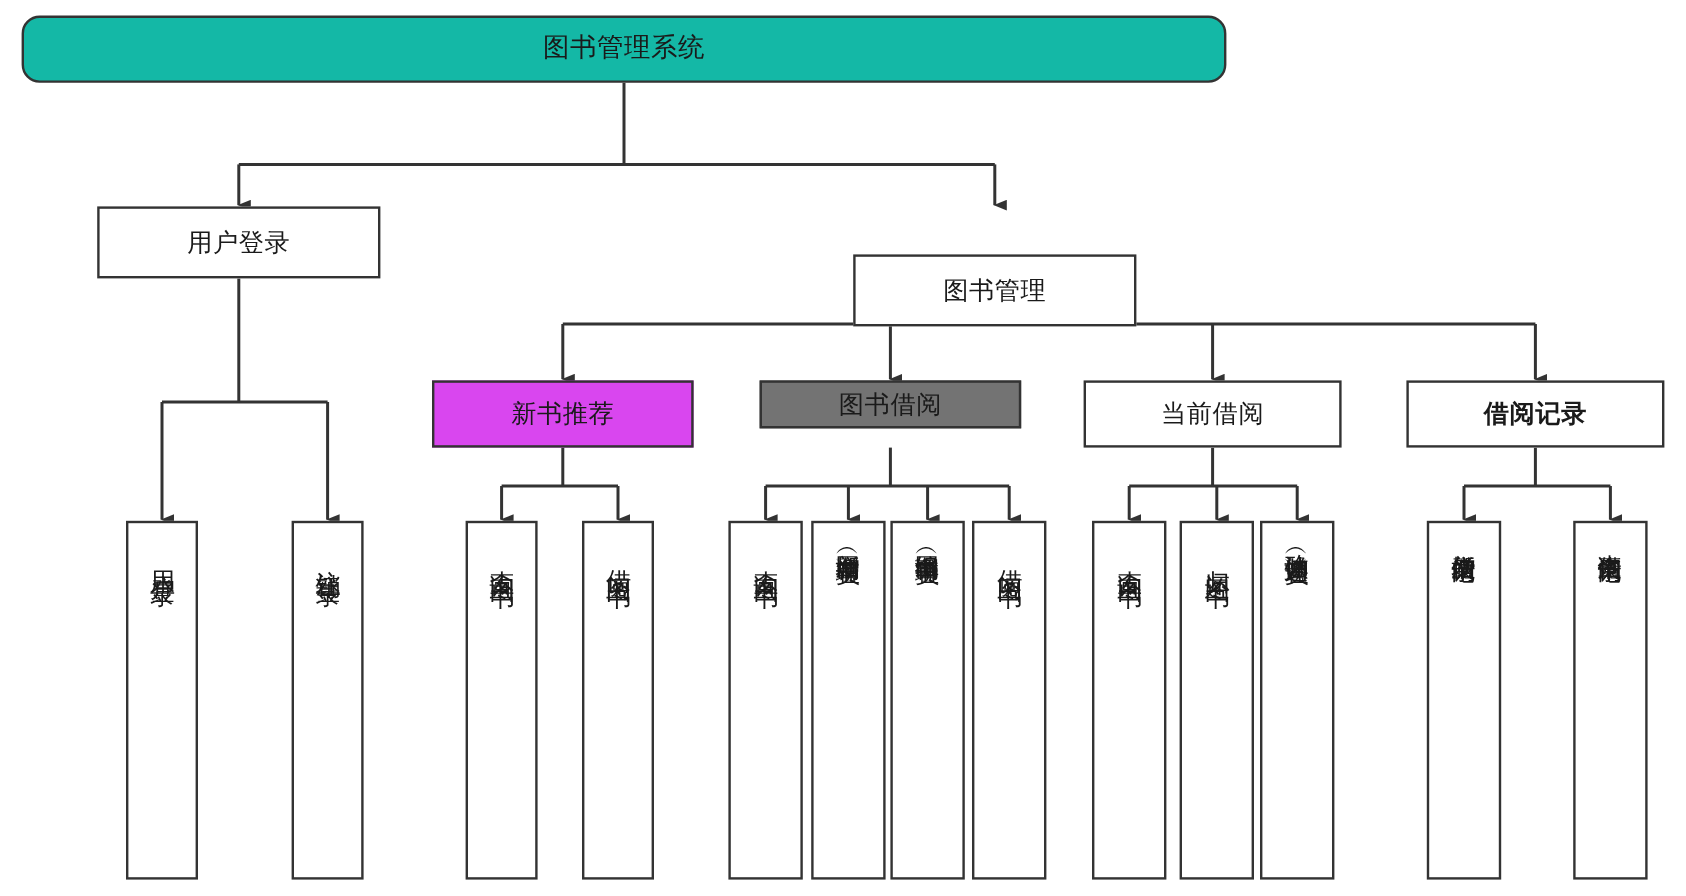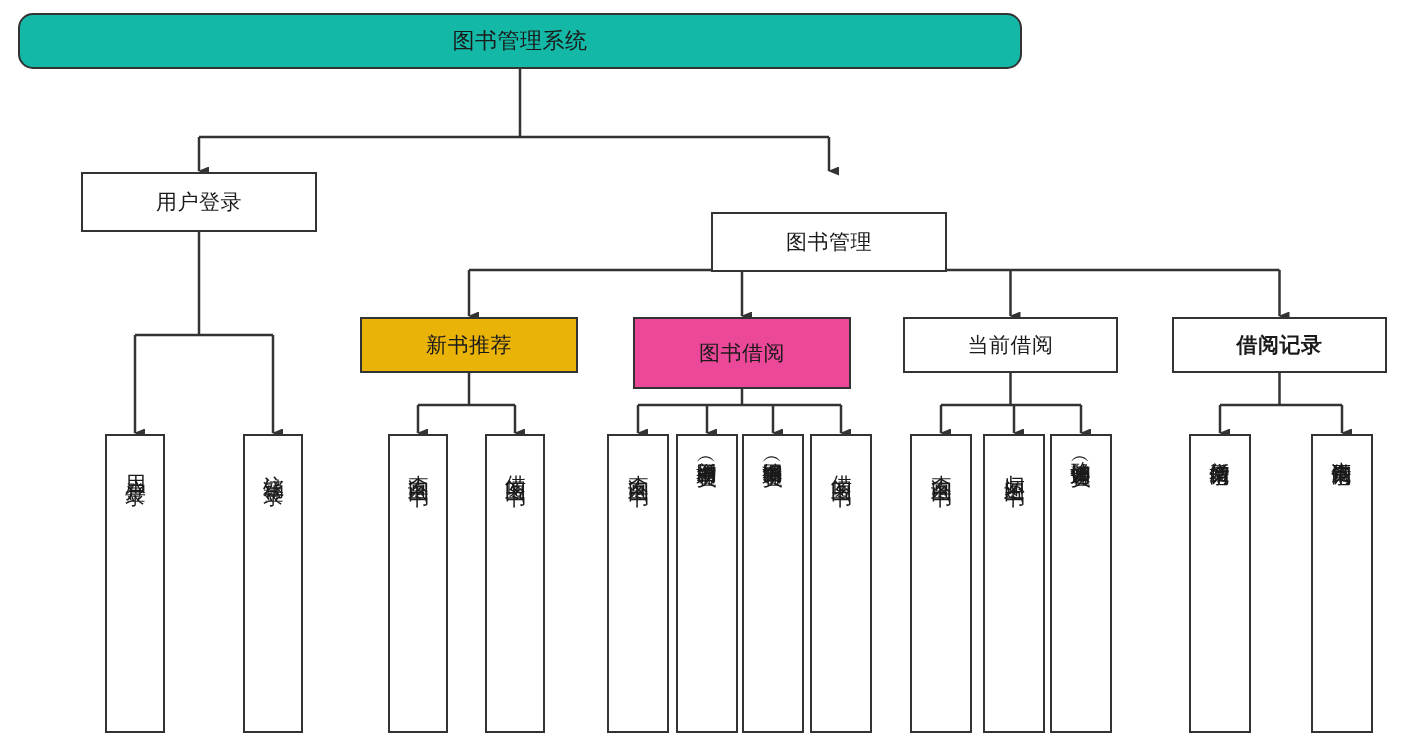--- a/index.html
+++ b/index.html
@@ -129,24 +129,24 @@
   <div id="nodes-layer">
       <div class="node horizontal root" style="left: 18px; top: 13px; width: 1004px; height: 56px; border-color: rgb(51, 51, 51); background: #14b8a6; border-radius: 15px;">
         <span class="node-label">图书管理系统</span>
       </div>
       <div class="node horizontal" style="left: 81px; top: 172px; width: 236px; height: 60px; border-color: rgb(51, 51, 51); background: rgb(255, 255, 255);">
         <span class="node-label">用户登录</span>
       </div>
       <div class="node horizontal" style="left: 711px; top: 172px; width: 236px; height: 60px; border-color: rgb(51, 51, 51); background: rgb(255, 255, 255); margin-top: 40px;">
         <span class="node-label">图书管理</span>
       </div>
-      <div class="node horizontal" style="left: 360px; top: 317px; width: 218px; height: 56px; border-color: rgb(51, 51, 51); background: #eab308;">
+      <div class="node horizontal" style="left: 360px; top: 317px; width: 218px; height: 56px; border-color: rgb(51, 51, 51); background: #d946ef;">
         <span class="node-label">新书推荐</span>
       </div>
-      <div class="node horizontal" style="left: 633px; top: 317px; width: 218px; height: 72px; border-color: rgb(51, 51, 51); background: #ec4899;">
+      <div class="node horizontal" style="left: 633px; top: 317px; width: 218px; height: 40px; border-color: rgb(51, 51, 51); background: #737373;">
         <span class="node-label">图书借阅</span>
       </div>
       <div class="node horizontal" style="left: 903px; top: 317px; width: 215px; height: 56px; border-color: rgb(51, 51, 51); background: rgb(255, 255, 255);">
         <span class="node-label">当前借阅</span>
       </div>
       <div class="node horizontal" style="left: 1172px; top: 317px; width: 215px; height: 56px; border-color: rgb(51, 51, 51); background: rgb(255, 255, 255); font-weight: bold;">
         <span class="node-label">借阅记录</span>
       </div>
       <div class="node vertical" style="left: 105px; top: 434px; width: 60px; height: 299px; border-color: rgb(51, 51, 51); background: rgb(255, 255, 255);">
         <span class="node-label">用户登录</span>

